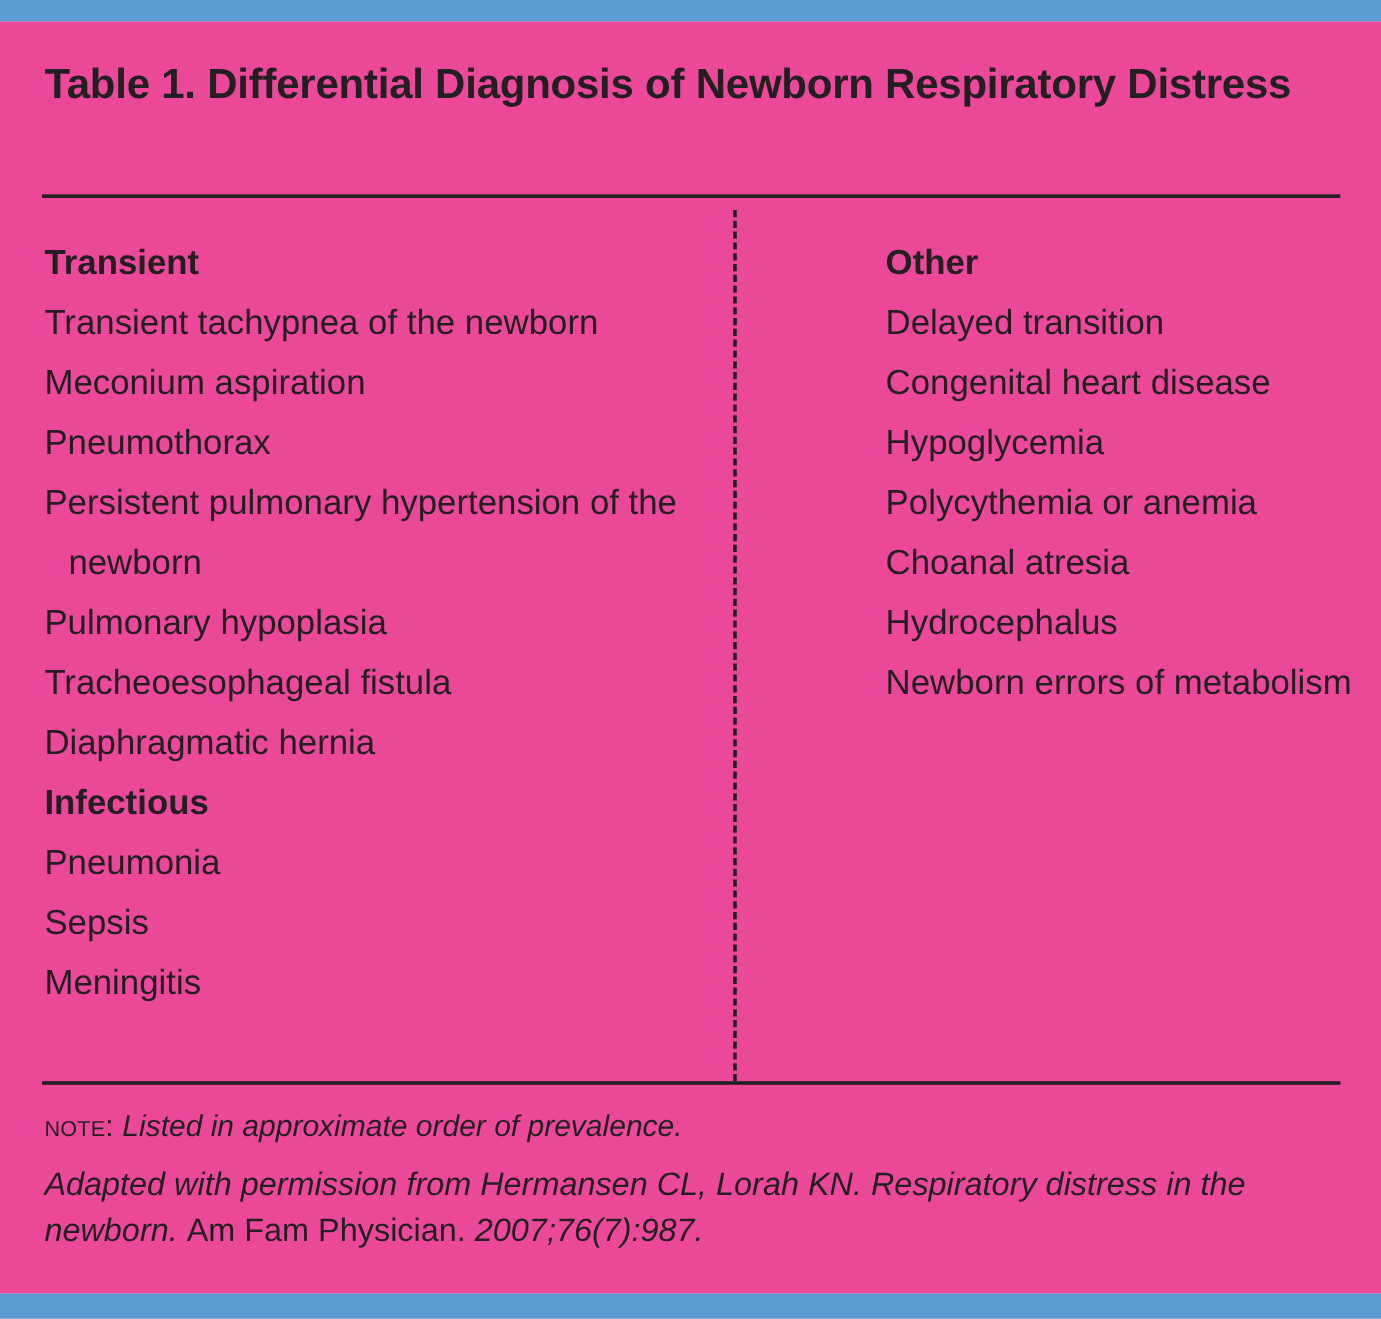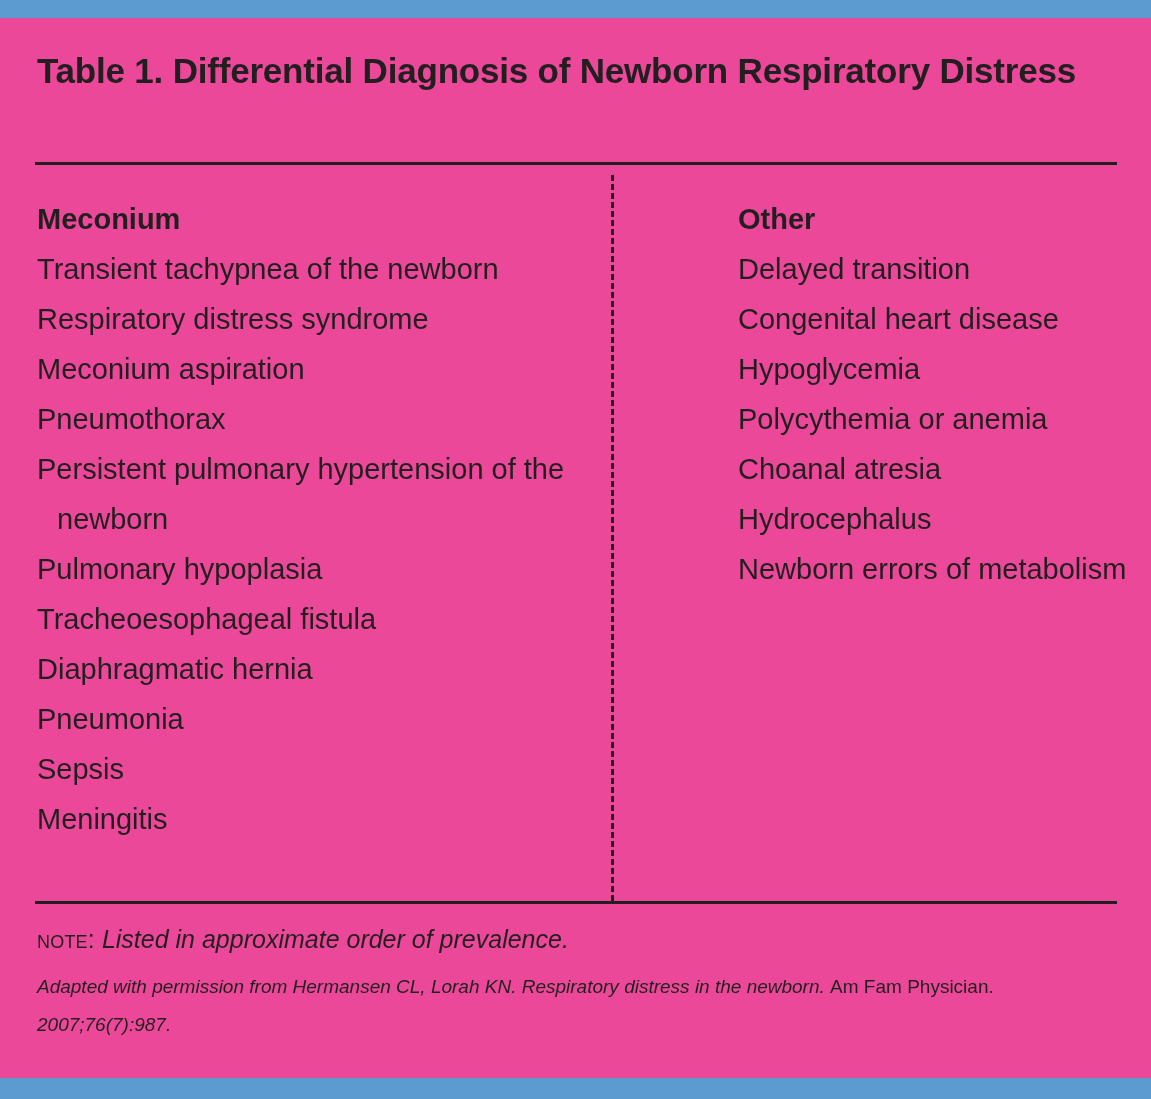--- a/index.html
+++ b/index.html
@@ -115,21 +115,21 @@
     color: #231f20;
     margin-bottom: 12px;
   }
   .note-label {
     font-style: normal;
     font-variant: small-caps;
     font-size: 25px;
     letter-spacing: 0.2px;
   }
   .cite {
-    font-size: 19px;
+    font-size: 27px;
     line-height: 38px;
     font-style: italic;
     color: #231f20;
   }
   .cite .roman { font-style: normal; }
 </style>
 </head>
 <body>
 
 <div class="band band-top"></div>
@@ -138,30 +138,30 @@
 
   <div class="title">Table 1. Differential Diagnosis of Newborn Respiratory Distress</div>
 
   <div class="rule rule-top"></div>
 
   <div class="divider"></div>
 
   <div class="columns">
 
     <div class="col col-left">
-      <div class="col-head">Meconium</div>
+      <div class="col-head">Transient</div>
       <div class="col-item">Transient tachypnea of the newborn</div>
-      <div class="col-item">Respiratory distress syndrome</div>
       <div class="col-item">Meconium aspiration</div>
       <div class="col-item">Pneumothorax</div>
       <div class="col-item">Persistent pulmonary hypertension of the newborn</div>
       <div class="col-item">Pulmonary hypoplasia</div>
       <div class="col-item">Tracheoesophageal fistula</div>
       <div class="col-item">Diaphragmatic hernia</div>
 
+      <div class="col-head">Infectious</div>
       <div class="col-item">Pneumonia</div>
       <div class="col-item">Sepsis</div>
       <div class="col-item">Meningitis</div>
     </div>
 
     <div class="col col-right">
       <div class="col-head">Other</div>
       <div class="col-item">Delayed transition</div>
       <div class="col-item">Congenital heart disease</div>
       <div class="col-item">Hypoglycemia</div>

